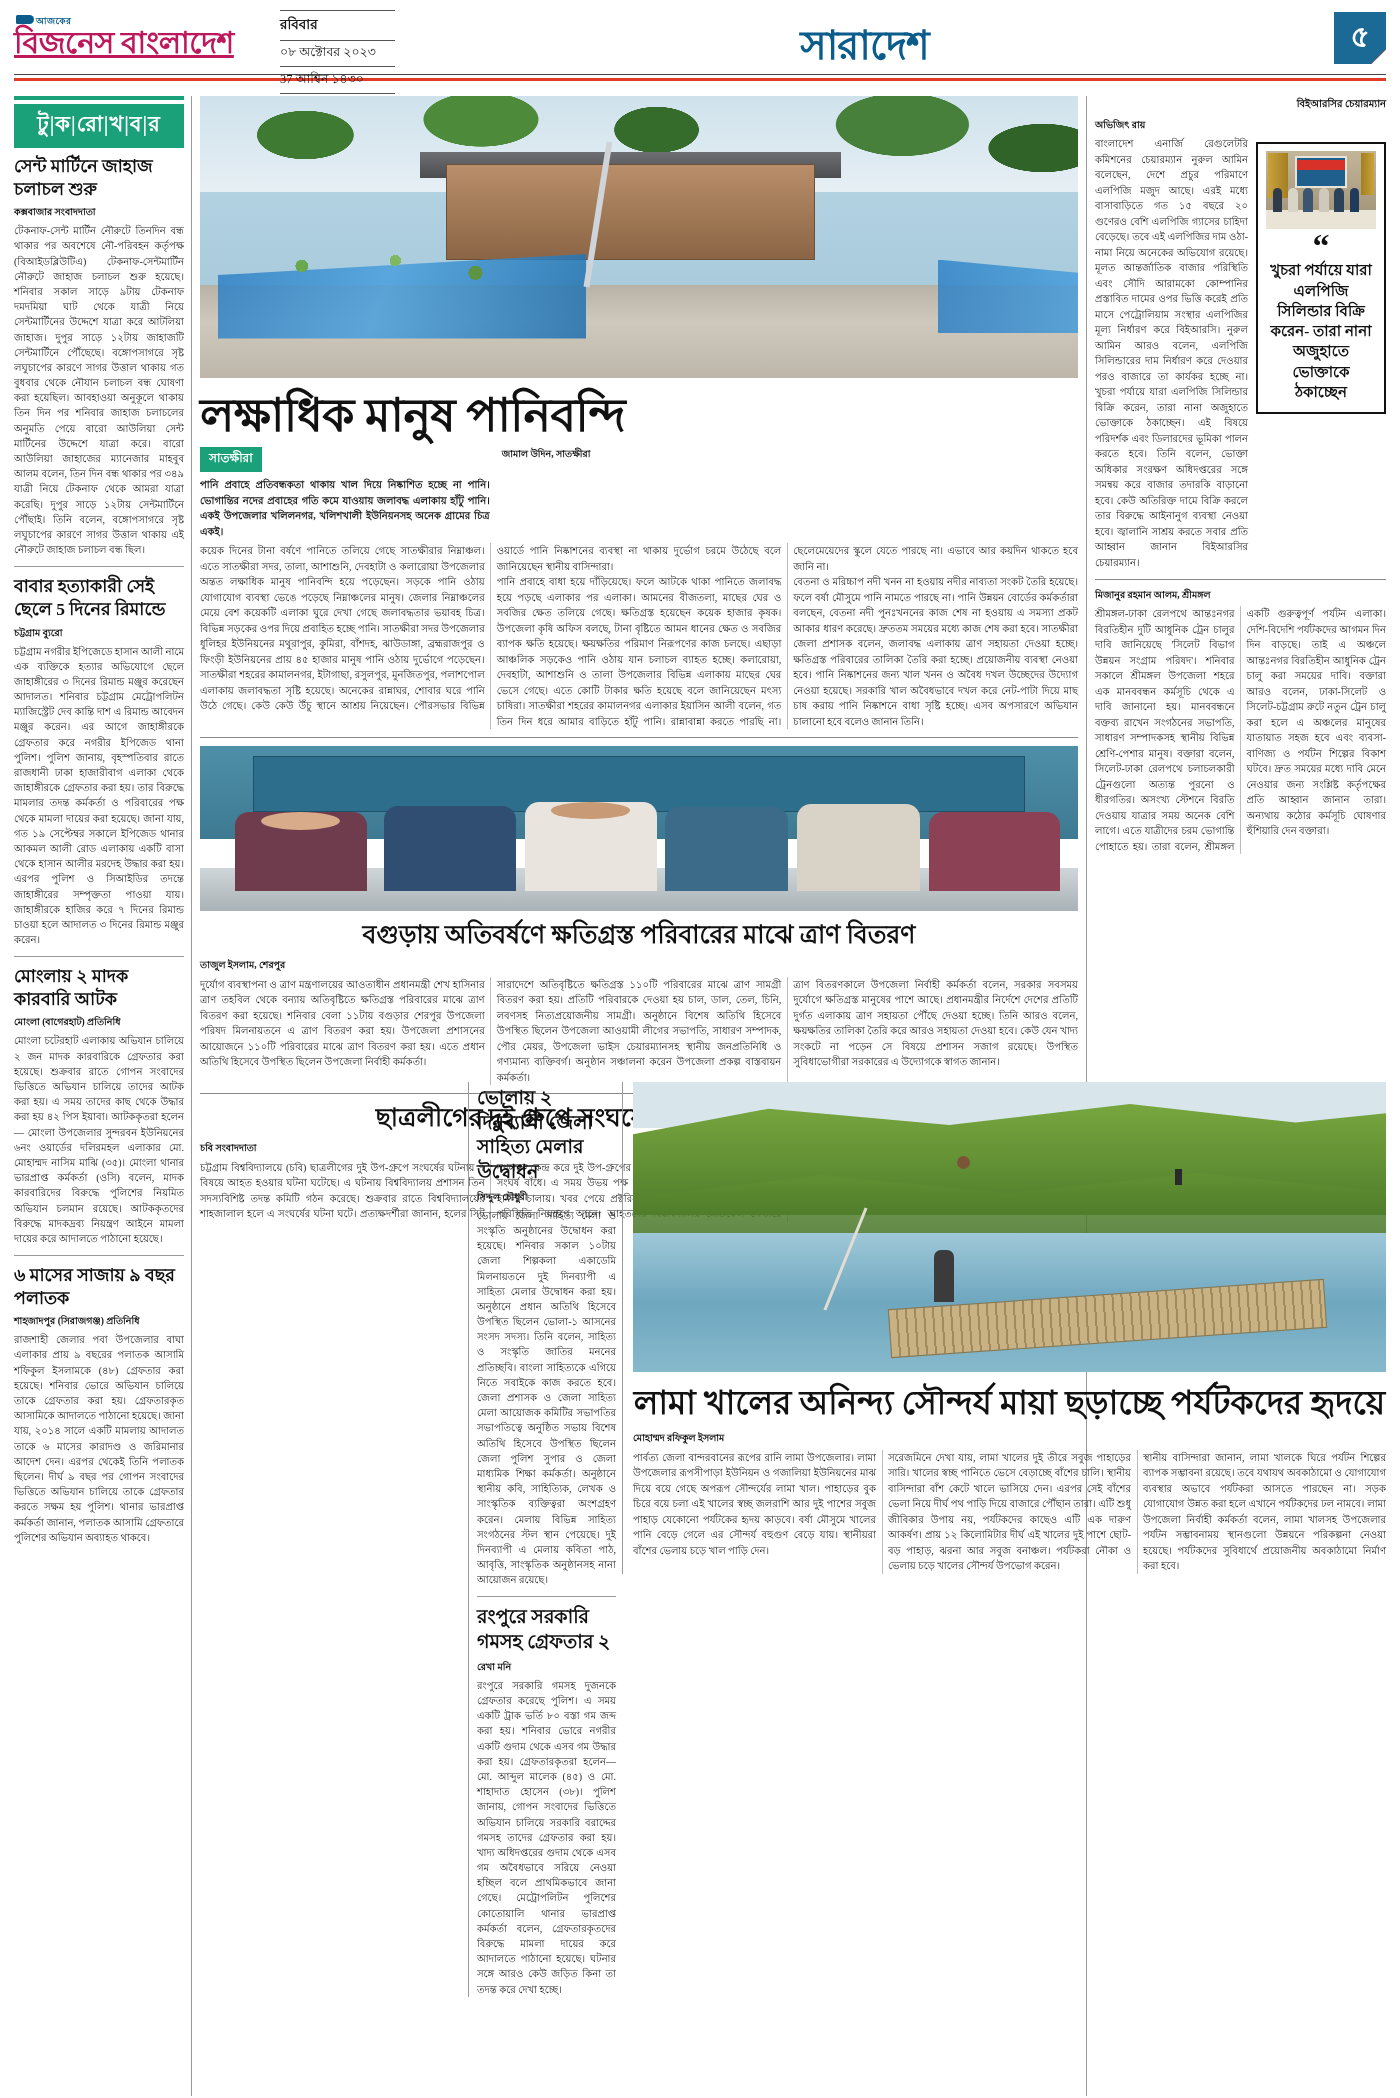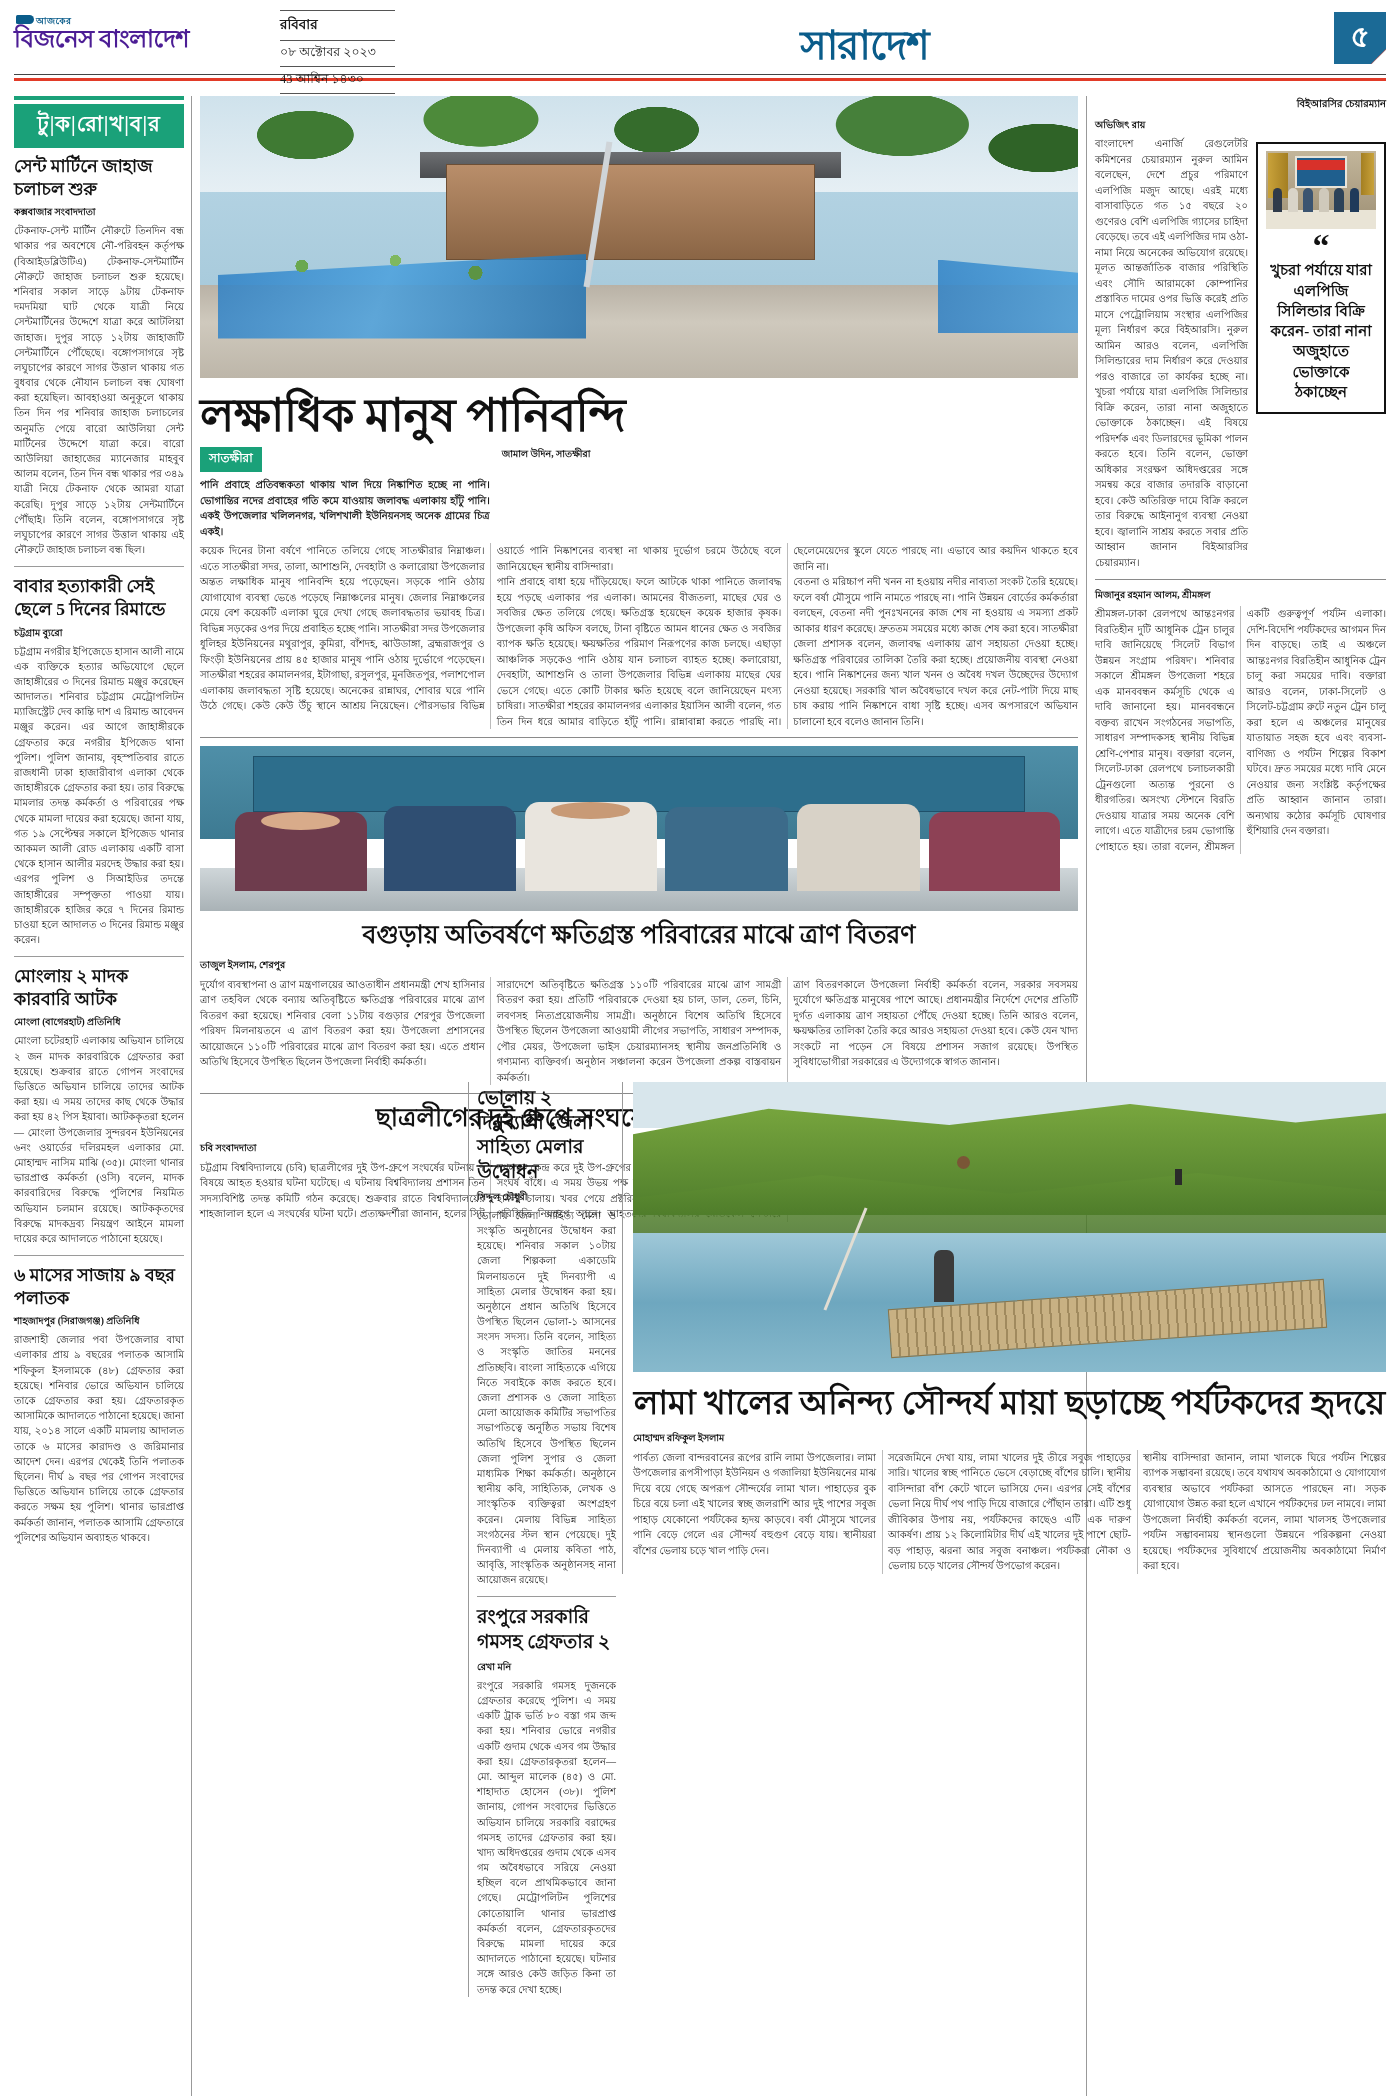--- a/index.html
+++ b/index.html
@@ -18,22 +18,22 @@
   .mh-kicker {
     font-size:9px; color:#0a5c8a; font-weight:bold; margin-left:22px;
     position:relative; top:2px; letter-spacing:.5px;
   }
   .mh-kicker::before {
     content:""; position:absolute; left:-20px; top:1px;
     width:18px; height:9px; background:#0a5c8a;
     border-radius:2px 6px 6px 2px;
   }
   .mh-title {
-    font-size:24px; font-weight:bold; color:#4c1d95; line-height:1.05;
-    letter-spacing:-0.5px; white-space:nowrap;
+    font-size:30px; font-weight:bold; color:#be185d; line-height:1.05;
+    letter-spacing:-0.5px; white-space:nowrap;text-decoration:underline;
   }
   .mh-date {
     margin-left:16px; width:115px; font-size:12.5px; color:#1a1a1a;
     padding-top:0px;
   }
   .mh-date div { padding:2.5px 0 3px; border-bottom:1px solid #555; white-space:nowrap; }
   .mh-date div:first-child { border-top:1px solid #555; font-weight:bold; font-size:13.5px;}
   .mh-section {
     flex:1; text-align:center; font-size:40px; font-weight:bold; color:#0a5c8a;
     letter-spacing:-1px; padding-top:4px;
@@ -198,21 +198,21 @@
 <div class="page">
 
   <div class="masthead">
     <div class="mh-logo">
       <div class="mh-kicker">আজকের</div>
       <div class="mh-title">বিজনেস বাংলাদেশ</div>
     </div>
     <div class="mh-date">
       <div>রবিবার</div>
       <div>০৮ অক্টোবর ২০২৩</div>
-      <div>43 আশ্বিন ১৪৩০</div>
+      <div>37 আশ্বিন ১৪৩০</div>
     </div>
     <div class="mh-section">সারাদেশ</div>
     <div class="mh-pageno">৫</div>
   </div>
   <div class="mh-rule-thin"></div>
   <div class="mh-rule-red"></div>
 
   <div class="body-grid">
 
     <div class="col-left">

